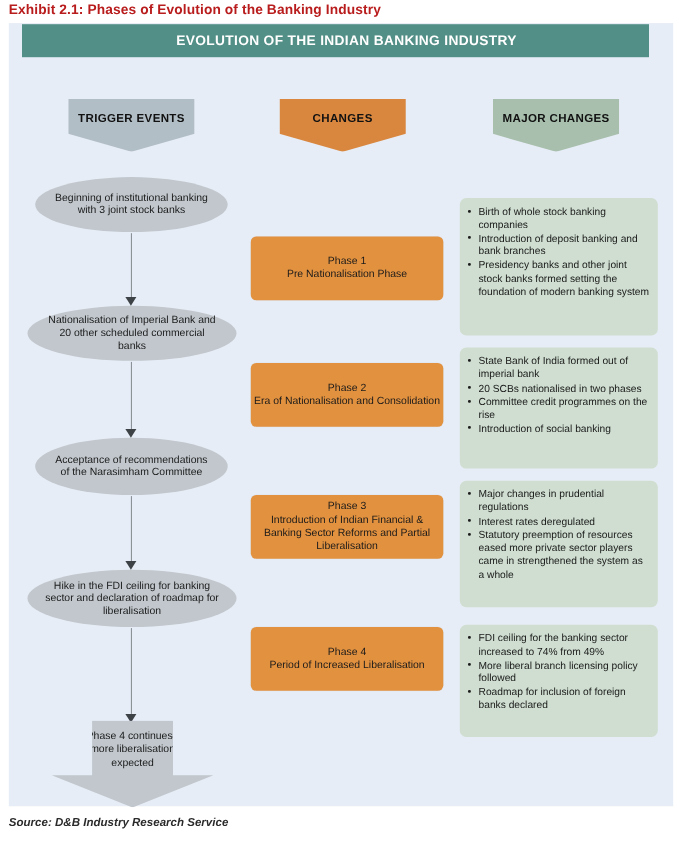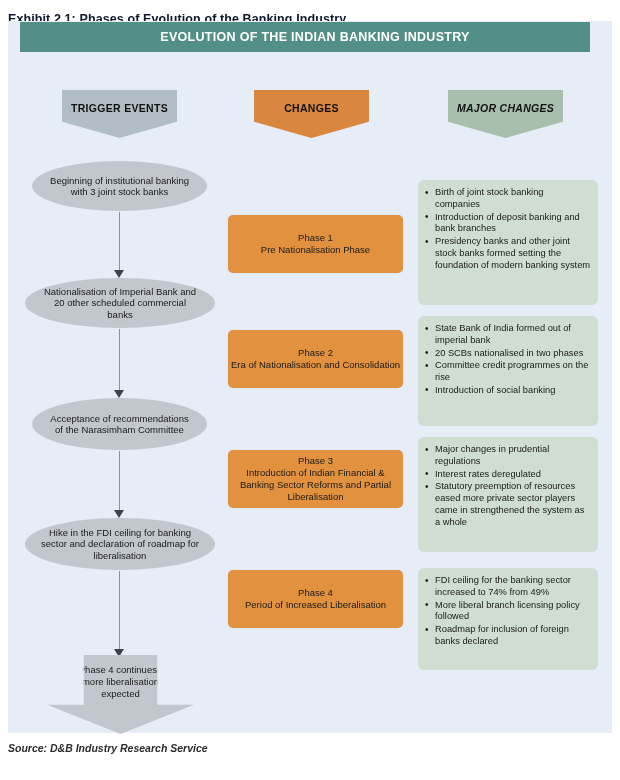--- a/index.html
+++ b/index.html
@@ -4,22 +4,22 @@
 <style>
   html,body{margin:0;padding:0;background:#ffffff;}
   body{
     width:620px;height:780px;position:relative;overflow:hidden;
     font-family:"Liberation Sans", sans-serif;
     -webkit-font-smoothing:antialiased;
   }
 
   
   #exhibit-title{
-    position:absolute;left:8px;top:12px;
-    font-size:12.5px;font-weight:bold;color:#0f172a;
+    position:absolute;left:8px;top:2px;
+    font-size:12.5px;font-weight:bold;color:#b91c1c;
     letter-spacing:0.1px;white-space:nowrap;
   }
 
   
   #panel{
     position:absolute;left:8px;top:21px;width:604px;height:712px;
     background:#e7edf6;
   }
 
   
@@ -38,21 +38,21 @@
     display:flex;align-items:flex-start;justify-content:center;
     -webkit-clip-path:polygon(0 0,100% 0,100% 66%,50% 100%,0 66%);
     clip-path:polygon(0 0,100% 0,100% 66%,50% 100%,0 66%);
   }
   .col-head span{
     font-size:10.5px;font-weight:bold;color:#111;letter-spacing:0.3px;
     margin-top:12px;
   }
   #head-trigger{left:62px;top:90px;width:115px;background:#b2bec6;}
   #head-phases{left:254px;top:90px;width:115px;background:#d9873f;}
-  #head-major{left:448px;top:90px;width:115px;background:#a8bfad;font-style:italic;}
+  #head-major{left:448px;top:90px;width:115px;background:#a8bfad;}
 
   
   .ellipse{
     position:absolute;border-radius:50%;
     background:#c1c7cc;
     display:flex;align-items:center;justify-content:center;
     text-align:center;
     font-size:9.5px;color:#1a1a1a;line-height:11.5px;
   }
   .ellipse .inner{padding:0 16px;}
@@ -199,21 +199,21 @@
 </div>
 <div class="phase-box" id="phase-3">
   <div>Phase 3<br>Introduction of Indian Financial &amp; Banking Sector Reforms and Partial Liberalisation</div>
 </div>
 <div class="phase-box" id="phase-4">
   <div>Phase 4<br>Period of Increased Liberalisation</div>
 </div>
 
 <div class="change-box" id="change-1">
   <ul>
-      <li>Birth of joint stock banking companies</li>
+      <li>Birth of whole stock banking companies</li>
       <li>Introduction of deposit banking and bank branches</li>
       <li>Presidency banks and other joint stock banks formed setting the foundation of modern banking system</li>
     </ul>
 </div>
 <div class="change-box" id="change-2">
   <ul>
       <li>State Bank of India formed out of imperial bank</li>
       <li>20 SCBs nationalised in two phases</li>
       <li>Committee credit programmes on the rise</li>
       <li>Introduction of social banking</li>

